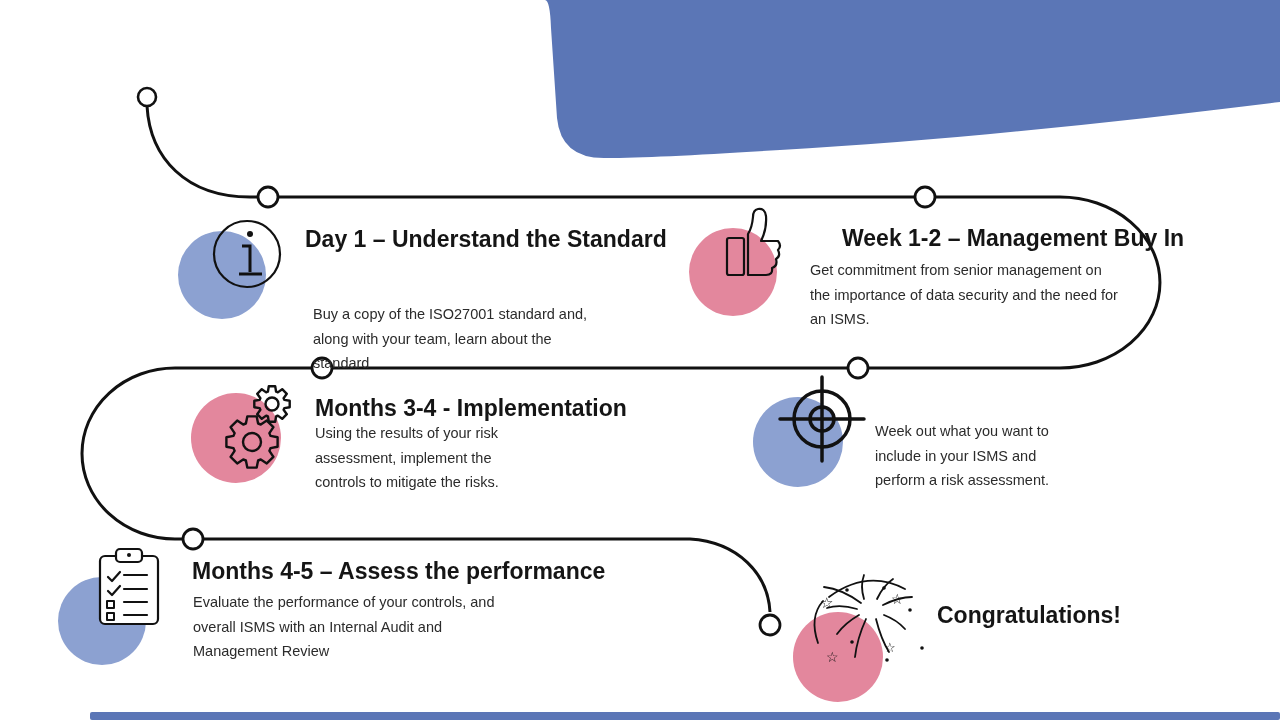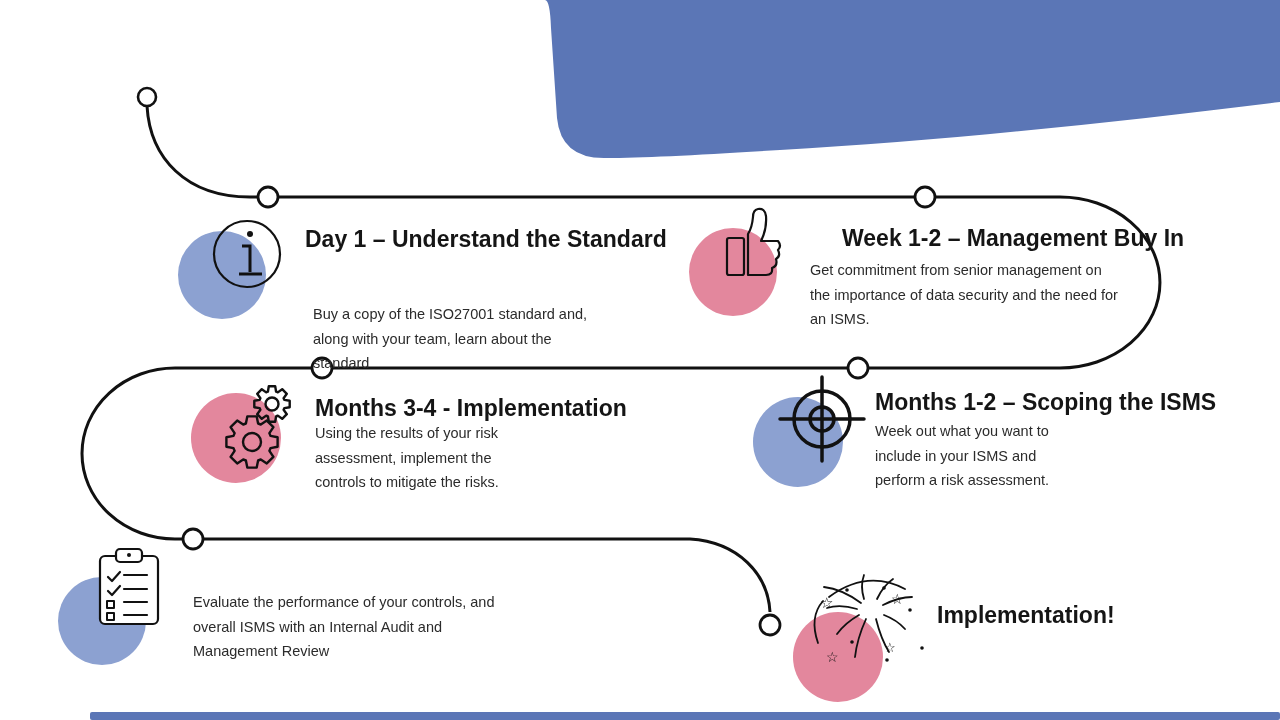--- a/index.html
+++ b/index.html
@@ -125,24 +125,24 @@
   <div class="milestone-title t2">Week 1-2 – Management Buy In</div>
   <div class="milestone-body  b2">Get commitment from senior management on
 the importance of data security and the need for
 an ISMS.</div>
 
   <div class="milestone-title t3">Months 3-4 - Implementation</div>
   <div class="milestone-body  b3">Using the results of your risk
 assessment, implement the
 controls to mitigate the risks.</div>
 
-  <div class="milestone-title t4">Months 1-2 – Scoping the ISMS</div>
   <div class="milestone-body  b4">Week out what you want to
 include in your ISMS and
 perform a risk assessment.</div>
 
+  <div class="milestone-title t5">Months 4-5 – Assess the performance</div>
   <div class="milestone-body  b5">Evaluate the performance of your controls, and
 overall ISMS with an Internal Audit and
 Management Review</div>
 
-  <div class="milestone-title t6">Implementation!</div>
+  <div class="milestone-title t6">Congratulations!</div>
 
 </div>
 
 </body></html>

